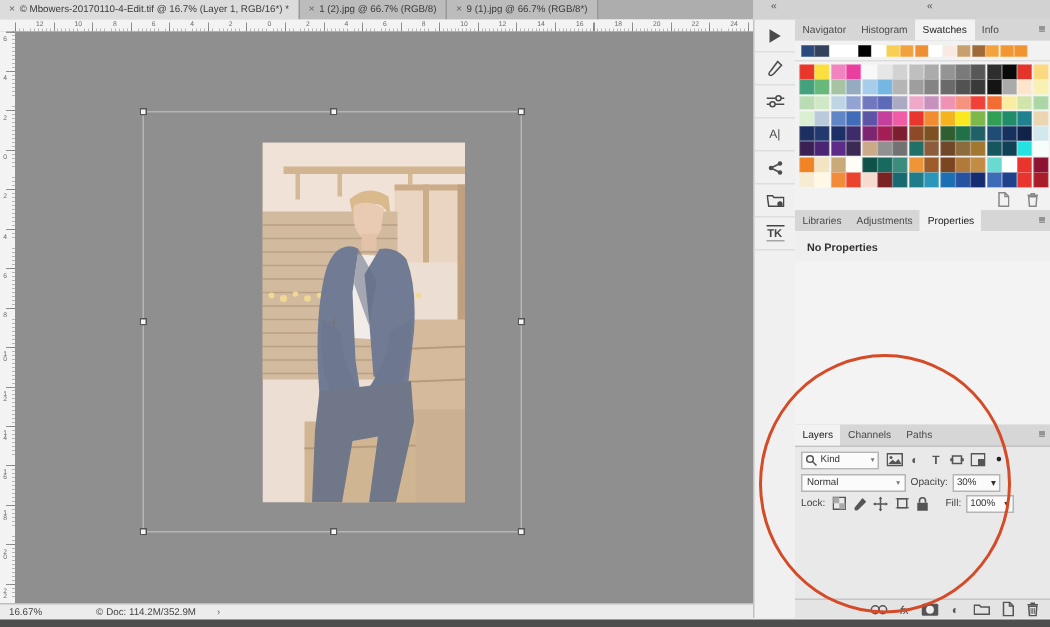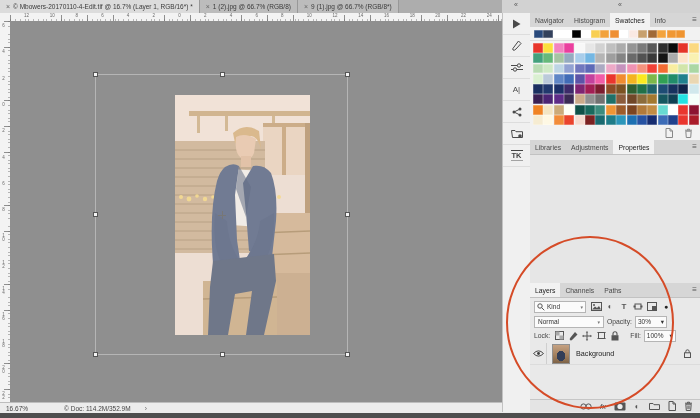--- a/index.html
+++ b/index.html
@@ -462,20 +462,24 @@
         </span>
       </div>
   </div>
 
   <div class="ptabbar" style="top:127px" id="midtabs">
     <span class="ptab">Libraries</span>
       <span class="ptab">Adjustments</span>
       <span class="ptab active">Properties</span>
       <span class="pmenu">≡</span>
   </div>
+  <div id="props-body">
+    <div id="noprops">No Properties</div>
+    <div id="props-well"></div>
+  </div>
 
   <div class="ptabbar" id="layers-tabbar">
     <span class="ptab active">Layers</span>
       <span class="ptab">Channels</span>
       <span class="ptab">Paths</span>
       <span class="pmenu">≡</span>
   </div>
   <div id="layers-body">
     <div class="lrow" id="filter-row">
       <div class="kindbox">
@@ -567,36 +571,20 @@
             </svg>
           </span>
         </span>
       <span class="lab" style="margin-left:6px">Fill:</span>
       <div class="minibox">
         <span>100%</span>
         <span class="dd" style="margin-left:auto">▾</span>
       </div>
     </div>
     <div id="layer-list">
-        <div class="layer-row">
-          <div class="eye-cell">
-            <svg width="11" height="7">
-              <path d="M0.5,3.5 Q5.5,-1.8 10.5,3.5 Q5.5,8.8 0.5,3.5 Z" fill="none" stroke="#3a3a3a" stroke-width="0.9"></path>
-              <circle cx="5.5" cy="3.5" r="1.4" fill="#3a3a3a"></circle>
-            </svg>
-          </div>
-          <div class="thumb t1"></div>
-          <span class="lname">Background</span>
-          <span class="micon rowlock">
-            <svg width="7" height="9">
-              <rect x="0.5" y="3.8" width="6" height="4.7" fill="none" stroke="#555"></rect>
-              <path d="M1.8,3.8 V2.5 a1.7,1.7 0 0 1 3.4,0 V3.8" fill="none" stroke="#555"></path>
-            </svg>
-          </span>
-        </div>
       </div>
     <div id="layers-foot">
         <span class="micon">
           <svg width="12" height="7">
             <circle cx="3.5" cy="3.5" r="2.6" fill="none" stroke="#555"></circle>
             <circle cx="8.5" cy="3.5" r="2.6" fill="none" stroke="#555"></circle>
           </svg>
         </span>
         <span class="micon">
           <span class="fx">fx</span>

